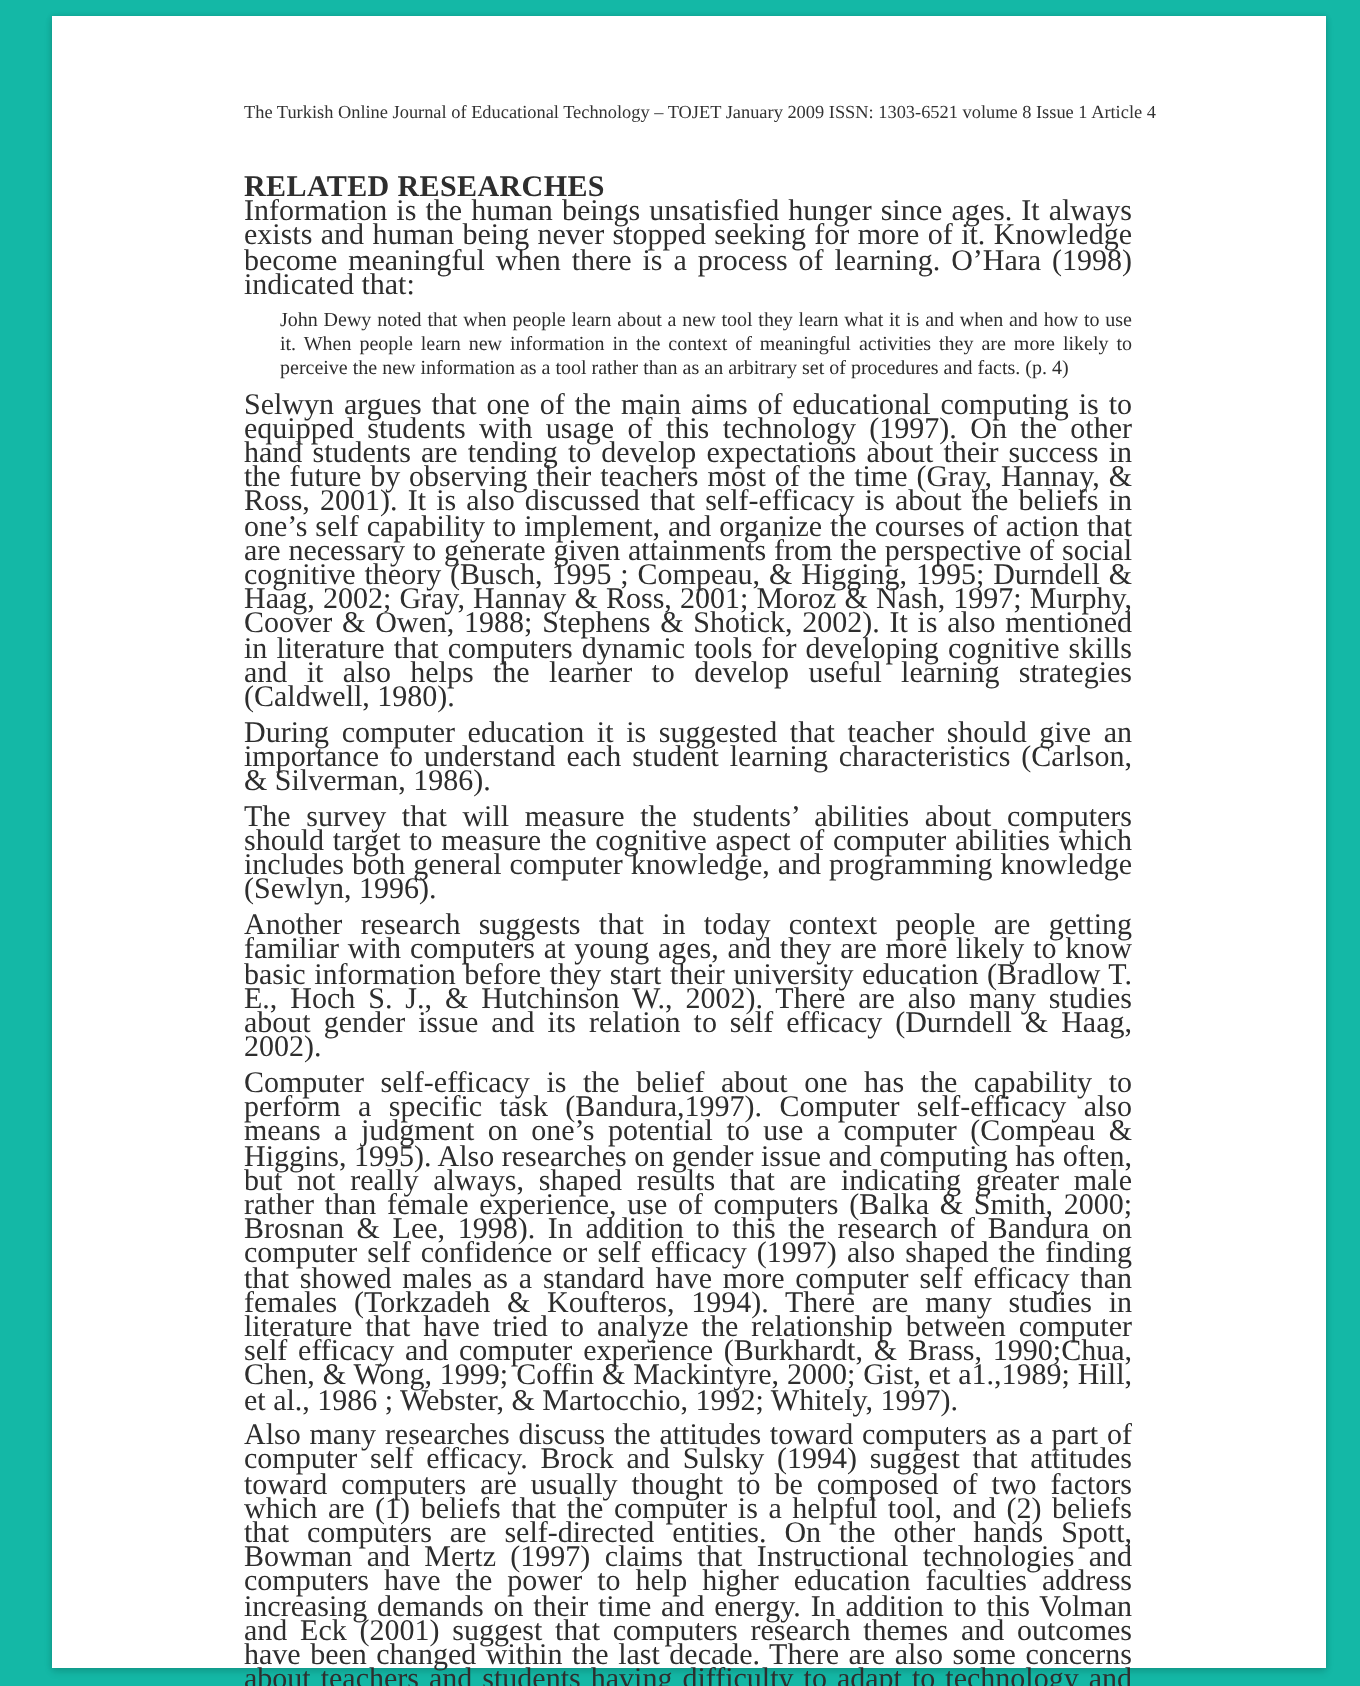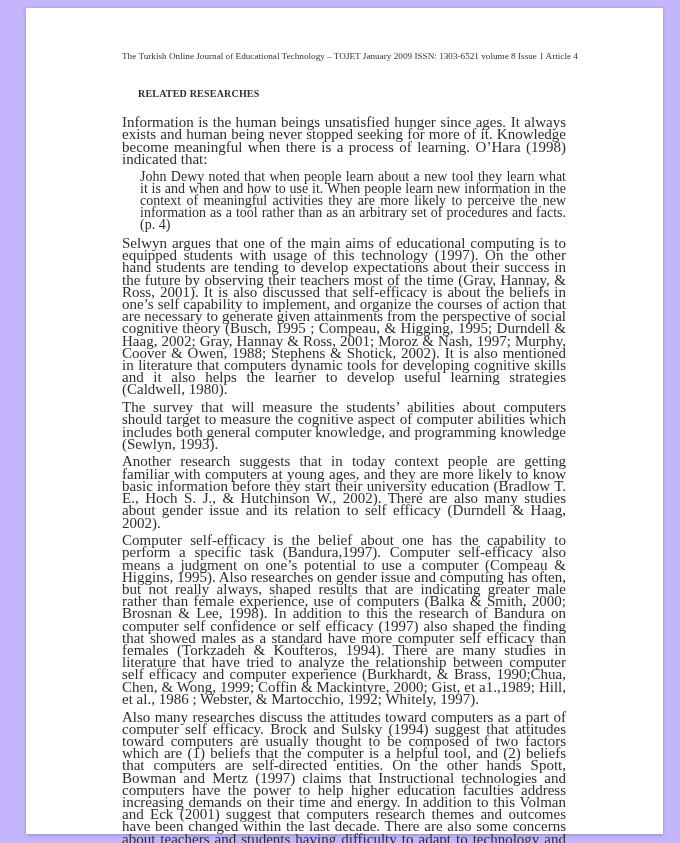--- a/index.html
+++ b/index.html
@@ -7,21 +7,21 @@
     padding: 0;
     background: #f1f3f4;
     width: 680px;
     height: 843px;
     overflow: hidden;
   }
   .canvas {
     position: relative;
     width: 680px;
     height: 843px;
-    background: #c4b5fd;
+    background: #14b8a6;
   }
   .page {
     position: absolute;
     left: 26px;
     top: 8px;
     width: 637px;
     height: 826px;
     background: #ffffff;
     box-shadow: 0 0 3px rgba(0,0,0,0.14), 0 2px 4px rgba(0,0,0,0.12);
     box-sizing: border-box;
@@ -31,36 +31,36 @@
   }
   .journal-header {
     text-align: center;
     font-size: 9.2px;
     line-height: 12px;
     white-space: nowrap;
     margin: 0 0 26px 0;
     color: #333333;
   }
   .section-title {
-    font-size: 10px;
+    font-size: 15px;
     font-weight: bold;
-    margin: 16px;
+    margin: 0;
     line-height: 12.2px;
     letter-spacing: 0.2px;
   }
   .body-copy p {
     margin: 0 0 5.5px 0;
     font-size: 15px;
     line-height: 12.2px;
     text-align: justify;
   }
   .body-copy blockquote {
     margin: 0 0 5.5px 18px;
     padding: 0;
-    font-size: 14px;
+    font-size: 10px;
     line-height: 12.2px;
     text-align: justify;
   }
 </style>
 </head>
 <body>
 
 <div class="canvas">
   <div class="page">
     <div class="journal-header">The Turkish Online Journal of Educational Technology – TOJET January 2009 ISSN: 1303-6521 volume 8 Issue 1 Article 4</div>
@@ -68,22 +68,23 @@
     <div class="section-title">RELATED RESEARCHES</div>
 
     <div class="body-copy">
       <p>Information is the human beings unsatisfied hunger since ages. It always exists and human being never stopped seeking for more of it. Knowledge become meaningful when there is a process of learning. O’Hara (1998) indicated that:</p>
 
       <blockquote>John Dewy noted that when people learn about a new tool they learn what it is and when and how to use it. When people learn new information in the context of meaningful activities they are more likely to perceive the new information as a tool rather than as an arbitrary set of procedures and facts. (p. 4)</blockquote>
 
 
       <p>Selwyn argues that one of the main aims of educational computing is to equipped students with usage of this technology (1997). On the other hand students are tending to develop expectations about their success in the future by observing their teachers most of the time (Gray, Hannay, &amp; Ross, 2001). It is also discussed that self-efficacy is about the beliefs in one’s self capability to implement, and organize the courses of action that are necessary to generate given attainments from the perspective of social cognitive theory (Busch, 1995 ; Compeau, &amp; Higging, 1995; Durndell &amp; Haag, 2002; Gray, Hannay &amp; Ross, 2001; Moroz &amp; Nash, 1997; Murphy, Coover &amp; Owen, 1988; Stephens &amp; Shotick, 2002). It is also mentioned in literature that computers dynamic tools for developing cognitive skills and it also helps the learner to develop useful learning strategies (Caldwell, 1980).</p>
 
+      <p>During computer education it is suggested that teacher should give an importance to understand each student learning characteristics (Carlson, &amp; Silverman, 1986).</p>
 
-      <p>The survey that will measure the students’ abilities about computers should target to measure the cognitive aspect of computer abilities which includes both general computer knowledge, and programming knowledge (Sewlyn, 1993).</p>
+      <p>The survey that will measure the students’ abilities about computers should target to measure the cognitive aspect of computer abilities which includes both general computer knowledge, and programming knowledge (Sewlyn, 1996).</p>
 
       <p>Another research suggests that in today context people are getting familiar with computers at young ages, and they are more likely to know basic information before they start their university education (Bradlow T. E., Hoch S. J., &amp; Hutchinson W., 2002).  There are also many studies about gender issue and its relation to self efficacy (Durndell &amp; Haag, 2002).</p>
 
       <p>Computer self-efficacy is the belief about one has the capability to perform a specific task (Bandura,1997). Computer self-efficacy also means a judgment on one’s potential to use a computer (Compeau &amp; Higgins, 1995). Also researches on gender issue and computing has often, but not really always, shaped results that are indicating greater male rather than female experience, use of computers (Balka &amp; Smith, 2000; Brosnan &amp; Lee, 1998). In addition to this the research of Bandura on computer self confidence or self efficacy (1997) also shaped the finding that showed males as a standard have more computer self efficacy than females (Torkzadeh &amp; Koufteros, 1994). There are many studies in literature that have tried to analyze the relationship between computer self efficacy and computer experience (Burkhardt, &amp; Brass, 1990;Chua, Chen, &amp; Wong, 1999; Coffin &amp; Mackintyre, 2000; Gist, et a1.,1989; Hill, et al., 1986 ; Webster, &amp; Martocchio, 1992; Whitely, 1997).</p>
 
 
       <p>Also many researches discuss the attitudes toward computers as a part of computer self efficacy.  Brock and Sulsky (1994) suggest that attitudes toward computers are usually thought to be composed of two factors which are (1) beliefs that the computer is a helpful tool, and (2) beliefs that computers are self-directed entities. On the other hands Spott, Bowman and Mertz (1997) claims that Instructional technologies and computers have the power to help higher education faculties address increasing demands on their time and energy. In addition to this Volman and Eck (2001) suggest that computers research themes and outcomes have been changed within the last decade.  There are also some concerns about teachers and students having difficulty to adapt to technology and therefore this slows down the mechanisms in schools.  Zhao and Frank in 2003 indicated that concerns about the slow adoption of technology by teachers and students are not new and quite wide. And according to Zhao and Frank number of researchers considers that schools, being the social organizations they are, are directly at chances with new technologies (2003).</p>
     </div>
   </div>
 </div>

